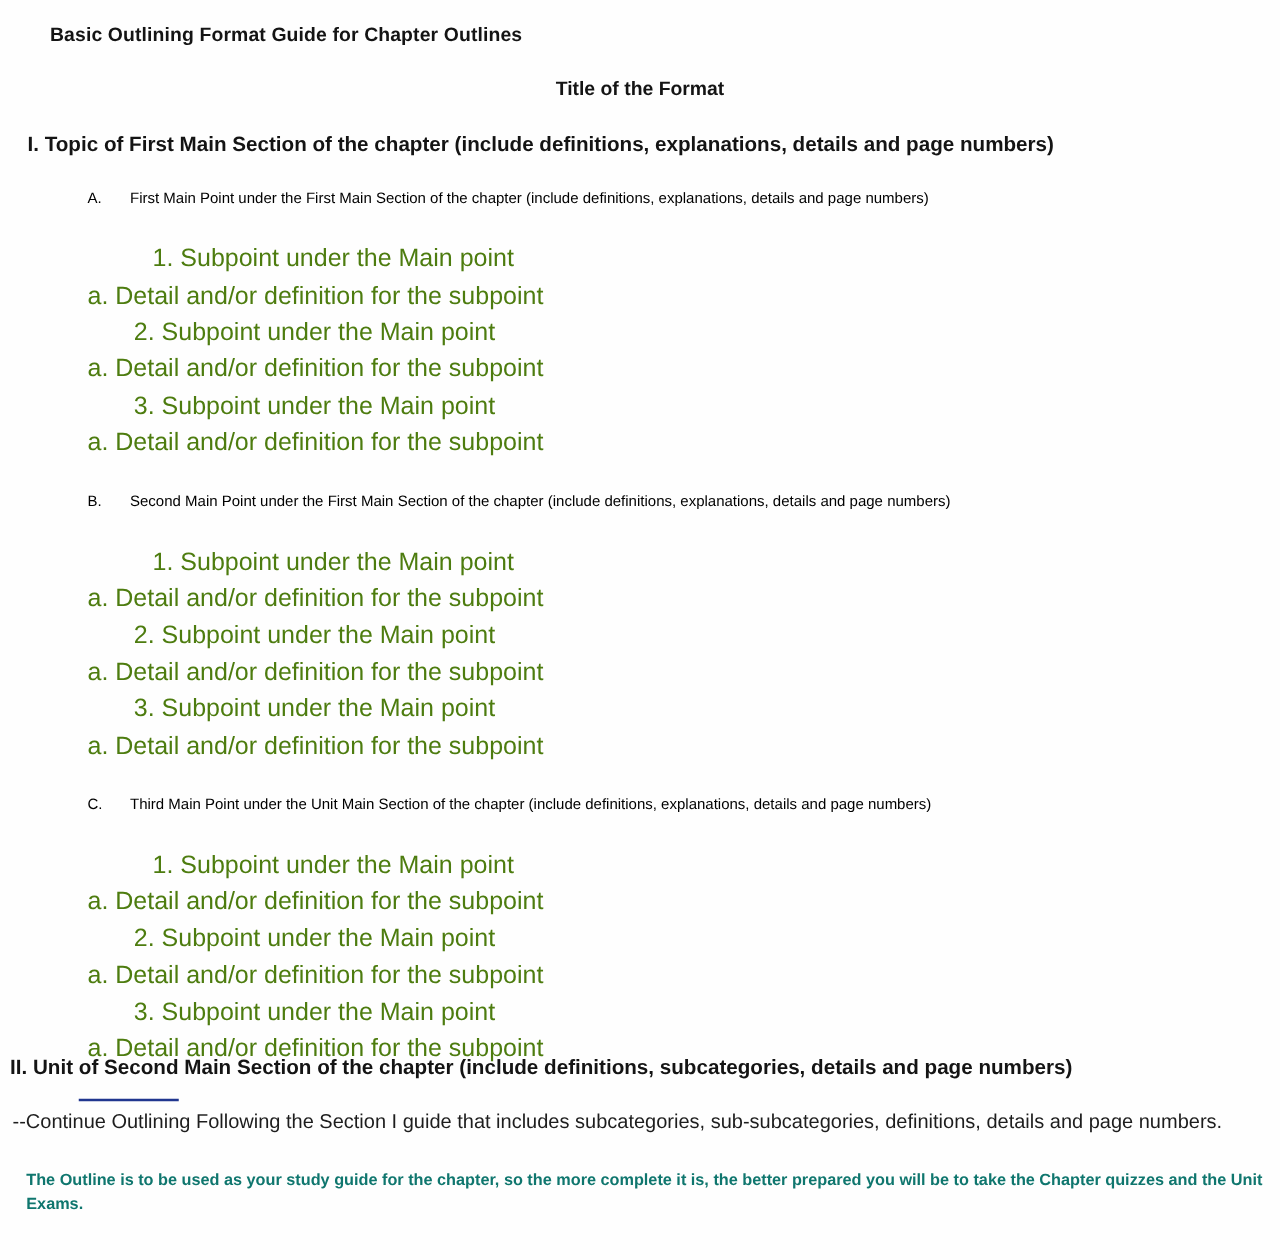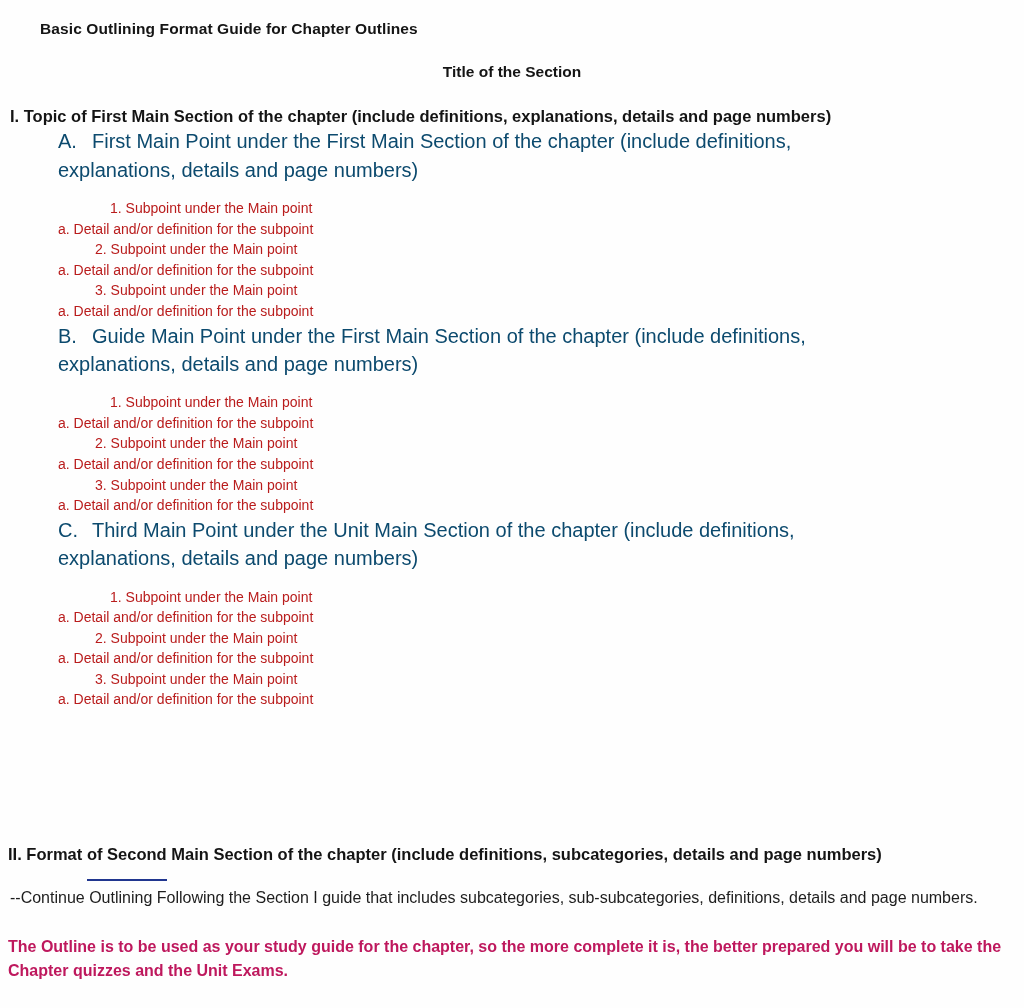--- a/index.html
+++ b/index.html
@@ -41,21 +41,21 @@
     width: 1024px;
     text-align: center;
     font-size: 15.5px;
     font-weight: bold;
     color: #141414;
   }
 
   
   .outline-body {
     position: absolute;
-    left: 0;
+    left: 12px;
     top: 105px;
     width: 876px;
   }
 
   .roman-section {
     font-size: 16.5px;
     font-weight: bold;
     color: #141414;
     line-height: 1.35;
     padding-left: 10px;
@@ -63,37 +63,38 @@
   }
   .roman-marker {
     display: inline;
     font-weight: bold;
   }
   .roman-text {
     display: inline;
   }
 
   .main-point {
+    margin-top: 23px;
     padding-left: 58px;
     padding-right: 18px;
-    font-size: 20px;
+    font-size: 12px;
     line-height: 1.42;
-    color: #0c4a6e;
+    color: #000000;
   }
   .main-point .mp-marker {
     display: inline-block;
     width: 34px;
     font-weight: normal;
   }
 
   .subpoint-group {
-    margin-top: 14px;
-    font-size: 14px;
+    margin-top: 26px;
+    font-size: 20px;
     line-height: 1.47;
-    color: #b91c1c;
+    color: #4d7c0f;
   }
   .sub-line {
     padding-left: 110px;
     white-space: nowrap;
   }
   .sub-line.shift {
     padding-left: 95px;
   }
   .detail-line {
     padding-left: 58px;
@@ -121,36 +122,36 @@
   .continue-para {
     margin-top: 21px;
     padding-left: 10px;
     padding-right: 18px;
     font-size: 16px;
     line-height: 1.45;
     color: #1d1d1d;
   }
   .final-para {
     margin-top: 26px;
-    padding-left: 8px;
+    padding-left: 21px;
     padding-right: 10px;
-    font-size: 16px;
+    font-size: 13px;
     font-weight: bold;
     line-height: 1.45;
-    color: #be185d;
+    color: #0f766e;
   }
 </style>
 </head>
 <body>
 
 <div class="page">
 
   <div class="doc-header">Basic Outlining Format Guide for Chapter Outlines</div>
 
-  <div class="doc-subtitle">Title of the Section</div>
+  <div class="doc-subtitle">Title of the Format</div>
 
   <div class="outline-body">
 
     <div class="roman-section">
       <span class="roman-marker">I.</span>
       <span class="roman-text">Topic of First Main Section of the chapter (include definitions, explanations, details and page numbers)</span>
     </div>
 
     <div class="main-point">
       <span class="mp-marker">A.</span><span>First Main Point under the First Main Section of the chapter (include definitions, explanations, details and page numbers)</span>
@@ -176,21 +177,21 @@
         <span>3.</span>
         <span>Subpoint under the Main point</span>
       </div>
       <div class="detail-line">
         <span>a.</span>
         <span>Detail and/or definition for the subpoint</span>
       </div>
     </div>
 
     <div class="main-point">
-      <span class="mp-marker">B.</span><span>Guide Main Point under the First Main Section of the chapter (include definitions, explanations, details and page numbers)</span>
+      <span class="mp-marker">B.</span><span>Second Main Point under the First Main Section of the chapter (include definitions, explanations, details and page numbers)</span>
     </div>
     <div class="subpoint-group">
       <div class="sub-line">
         <span>1.</span>
         <span>Subpoint under the Main point</span>
       </div>
       <div class="detail-line">
         <span>a.</span>
         <span>Detail and/or definition for the subpoint</span>
       </div>
@@ -241,21 +242,21 @@
         <span>Detail and/or definition for the subpoint</span>
       </div>
     </div>
 
   </div>
 
   <div class="closing">
 
     <div class="roman-two">
       <span>II.</span>
-      <span>Format </span><span class="spell-underline">of  Second</span><span> Main Section of the chapter (include definitions, subcategories, details and page numbers)</span>
+      <span>Unit </span><span class="spell-underline">of  Second</span><span> Main Section of the chapter (include definitions, subcategories, details and page numbers)</span>
     </div>
 
     <div class="continue-para">--Continue Outlining Following the Section I guide that includes subcategories, sub-subcategories, definitions, details and page numbers.</div>
 
     <div class="final-para">The Outline is to be used as your study guide for the chapter, so the more complete it is, the better prepared you will be to take the Chapter quizzes and the Unit Exams.</div>
 
   </div>
 
 </div>
 

